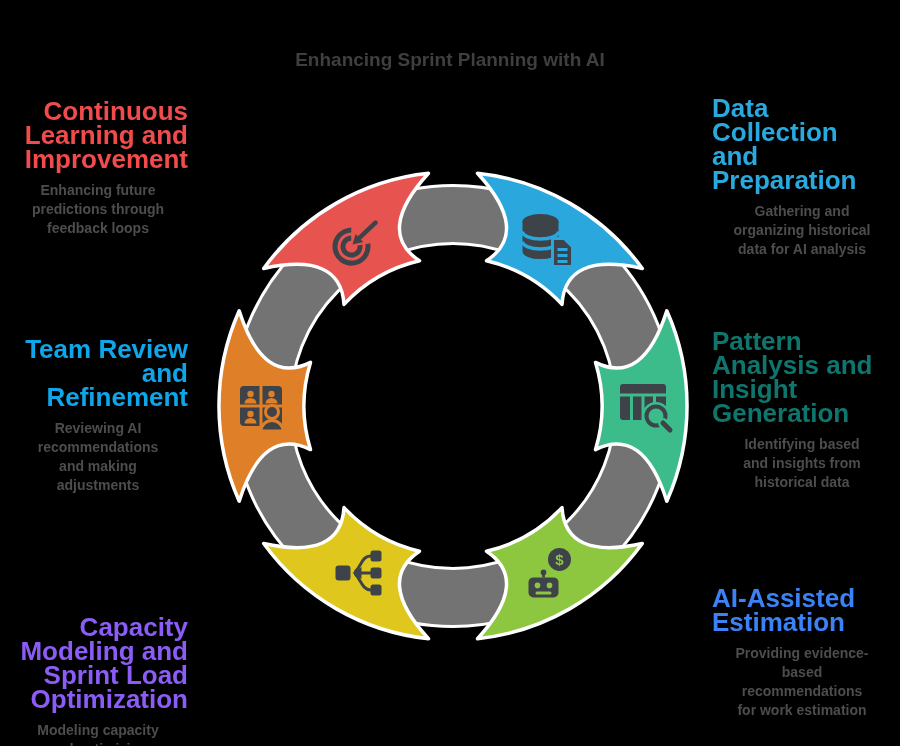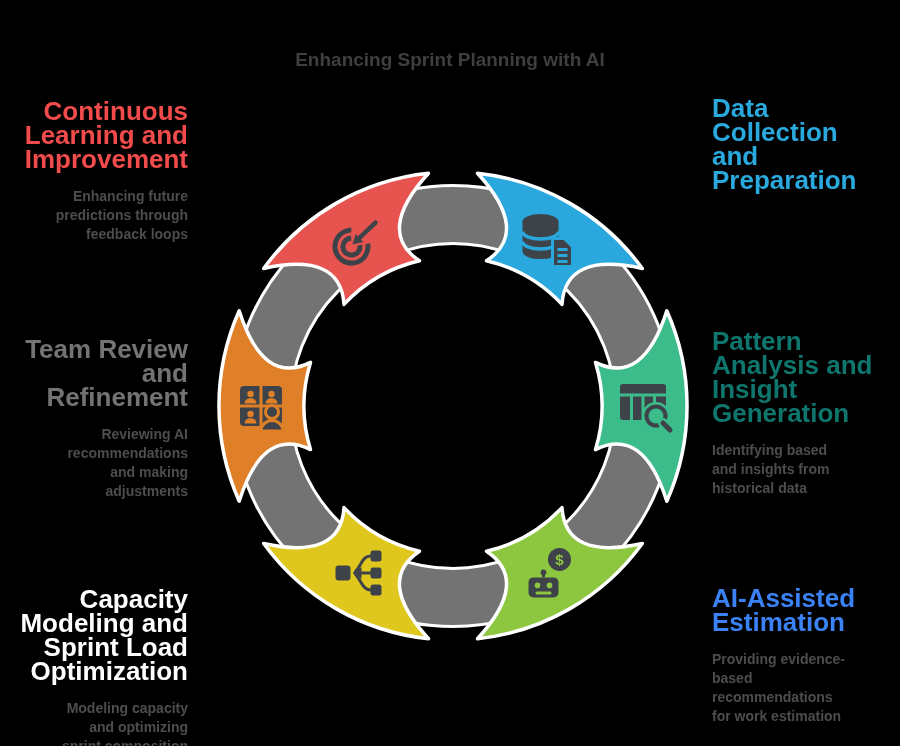--- a/index.html
+++ b/index.html
@@ -13,21 +13,21 @@
     position:absolute;top:48px;left:0;width:900px;text-align:center;
     font-size:19px;line-height:24px;font-weight:bold;color:var(--titlec,#3f3f3f);
   }
   #ring-svg{position:absolute;left:0;top:0;}
   .seg-shape{stroke:#fff;stroke-width:3.5;stroke-linejoin:round;}
   .label{position:absolute;width:180px;}
   .label.right{text-align:left;}
   .label.left{text-align:right;}
   .label-title{font-size:26px;line-height:24px;font-weight:bold;white-space:pre-line;}
   .label-desc{font-size:14px;line-height:19px;font-weight:bold;white-space:pre-line;
-    color:var(--descc,#4d4d4d);margin-top:16px;}
+    color:var(--descc,#4d4d4d);margin-top:10px;text-align:center;}
   
   #lbl-0{left:712px;top:96px;}
   #lbl-1{left:712px;top:329px;}
   #lbl-2{left:712px;top:586px;}
   #lbl-5{left:8px;top:99px;}
   #lbl-4{left:8px;top:337px;}
   #lbl-3{left:8px;top:587px;}
 </style>
 </head>
 <body>
@@ -116,20 +116,23 @@
       <use href="#icon-robot-coin" transform="translate(516.5 539.4)"></use>
       <use href="#icon-merge" transform="translate(325.5 539.4)"></use>
       <use href="#icon-team" transform="translate(230.0 374.0)"></use>
       <use href="#icon-target" transform="translate(325.5 208.6)"></use>
     </svg>
 
   <div class="label right" id="lbl-0">
     <div class="label-title" style="color: rgb(41, 169, 222);">Data Collection
 and
 Preparation</div>
+    <div class="label-desc">Gathering and
+organizing historical
+data for AI analysis</div>
   </div>
   <div class="label right" id="lbl-1">
     <div class="label-title" style="color: #0f766e;">Pattern
 Analysis and
 Insight
 Generation</div>
     <div class="label-desc">Identifying based
 and insights from
 historical data</div>
   </div>
@@ -144,30 +147,30 @@
 
   <div class="label left" id="lbl-5">
     <div class="label-title" style="color: rgb(241, 75, 75);">Continuous
 Learning and
 Improvement</div>
     <div class="label-desc">Enhancing future
 predictions through
 feedback loops</div>
   </div>
   <div class="label left" id="lbl-4">
-    <div class="label-title" style="color: #737373;">Team Review
+    <div class="label-title" style="color: #0ea5e9;">Team Review
 and
 Refinement</div>
     <div class="label-desc">Reviewing AI
 recommendations
 and making
 adjustments</div>
   </div>
   <div class="label left" id="lbl-3">
-    <div class="label-title" style="color: #ffffff;">Capacity
+    <div class="label-title" style="color: #8b5cf6; margin-top: 28px;">Capacity
 Modeling and
 Sprint Load
 Optimization</div>
     <div class="label-desc">Modeling capacity
 and optimizing
 sprint composition</div>
   </div>
 
 </div>
 

